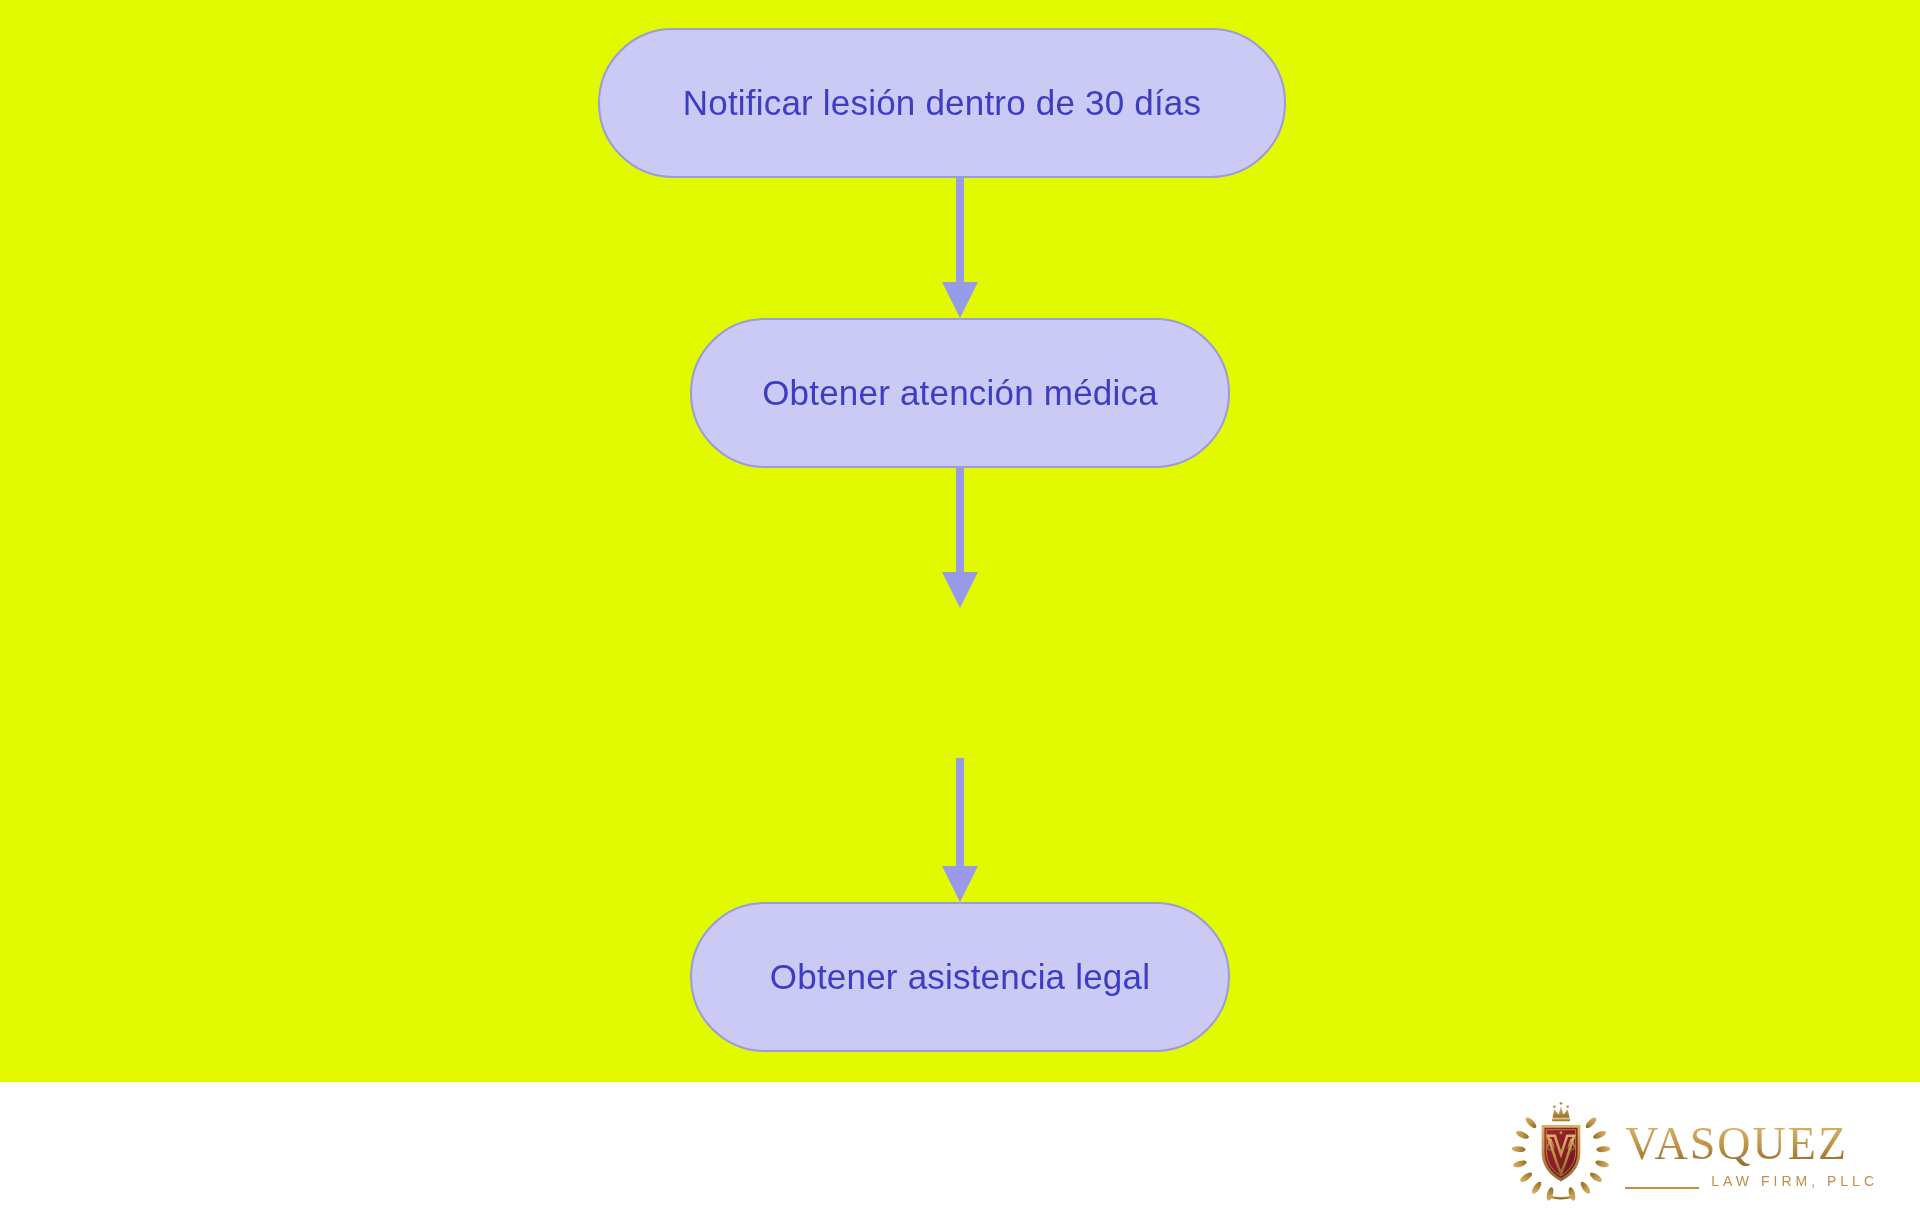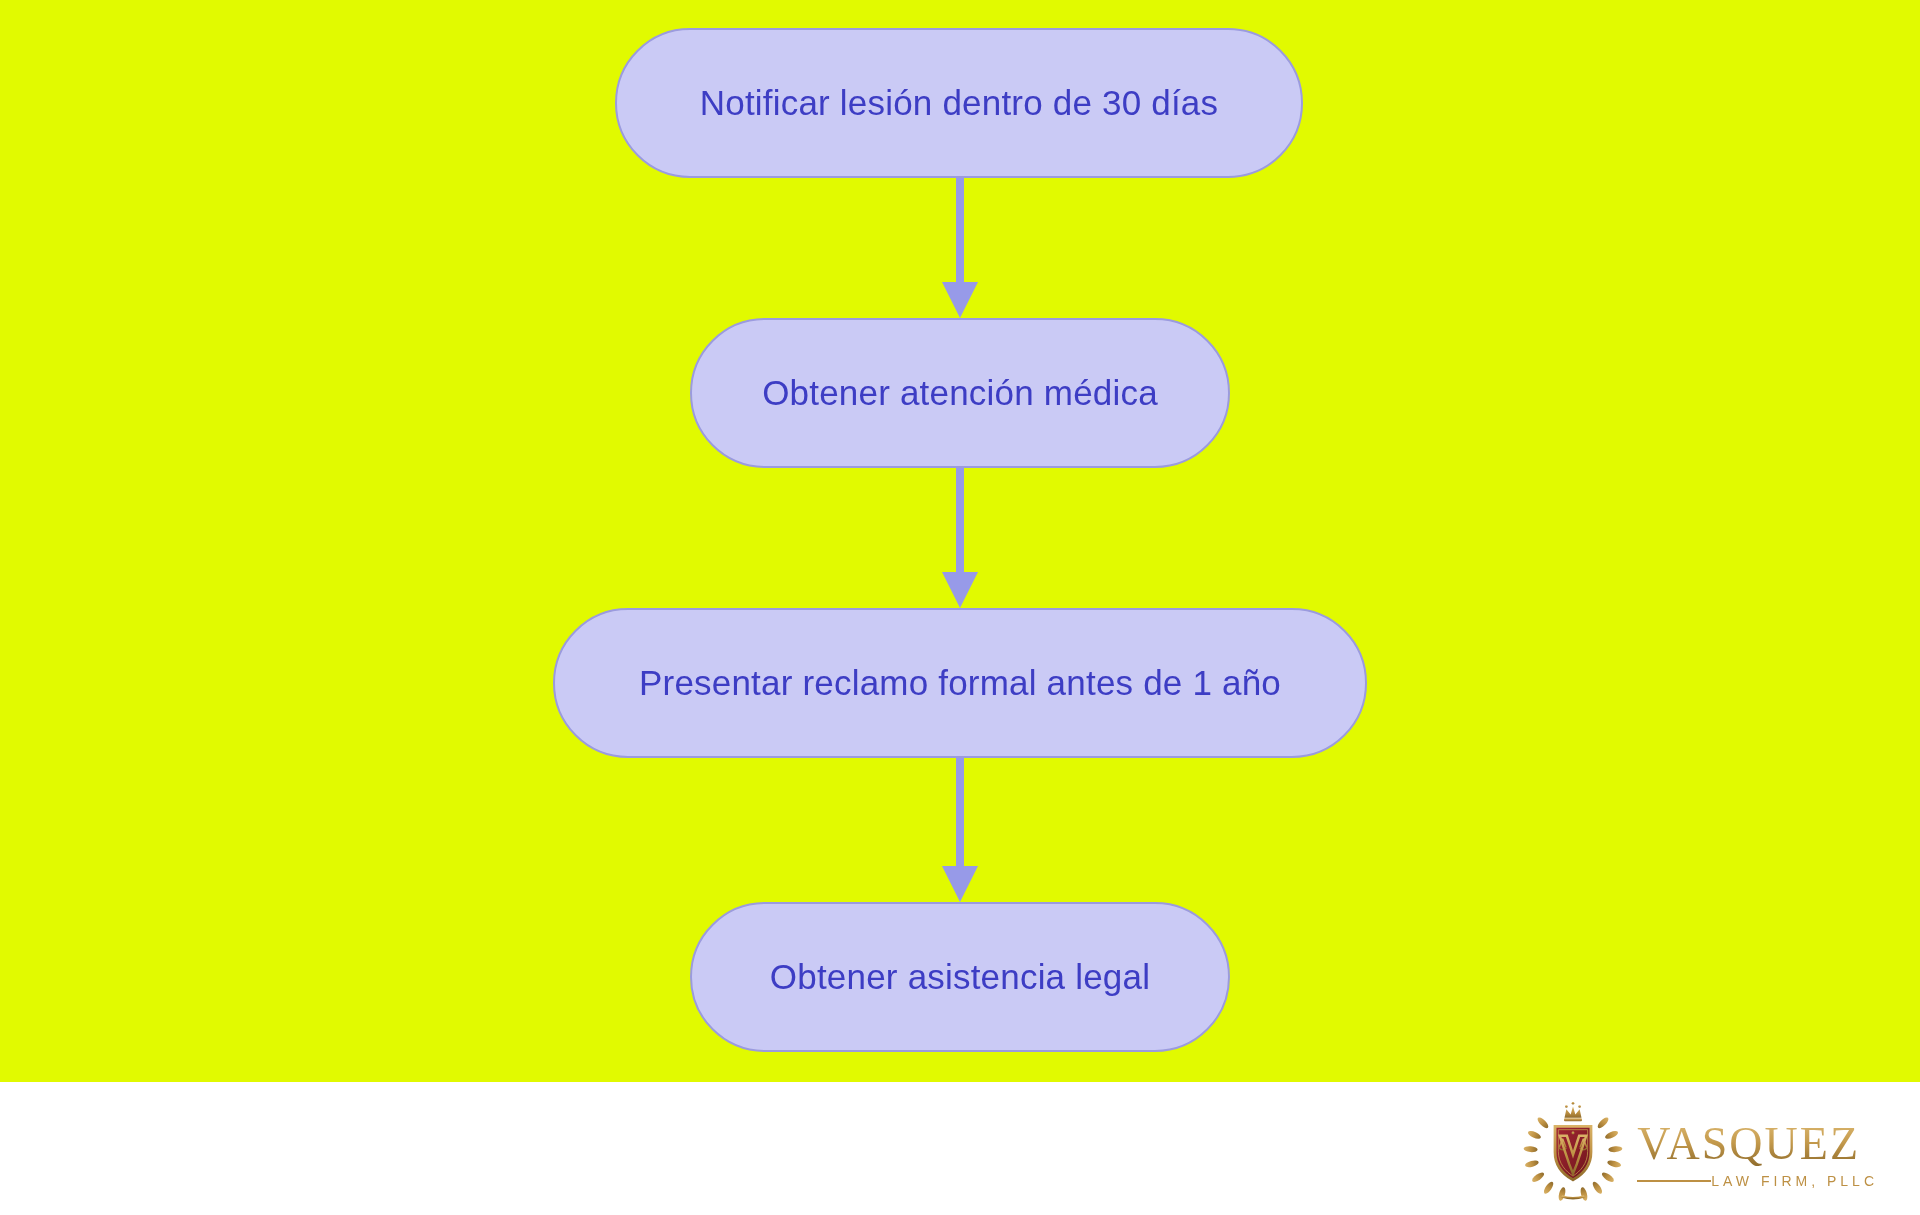--- a/index.html
+++ b/index.html
@@ -22,21 +22,21 @@
     border: 2px solid var(--node-border, #9B9BDE);
     display: flex;
     align-items: center;
     justify-content: center;
     text-align: center;
     font-size: 35px;
     font-weight: 500;
     letter-spacing: 0.2px;
     color: var(--node-text, #3D3DC4);
   }
-  .node-1 { left: 615px; top: 28px;  width: 688px; }
+  .node-1 { left: 598px; top: 28px;  width: 688px; }
   .node-2 { left: 690px; top: 318px; width: 540px; }
   .node-3 { left: 553px; top: 608px; width: 814px; }
   .node-4 { left: 690px; top: 902px; width: 540px; }
 
   
   .arrow-line {
     position: absolute;
     left: 956px;
     width: 8px;
     background: var(--arrow, #979AE8);
@@ -86,21 +86,22 @@
     letter-spacing: 2px;
     font-weight: 400;
     background: linear-gradient(180deg, #dcb871 0%, #c59b4d 45%, #8f6b2b 100%);
     -webkit-background-clip: text;
     background-clip: text;
     -webkit-text-fill-color: transparent;
     color: var(--logo-gold, #BD9044);
   }
   .logo-subtitle-row {
     display: flex;
-    align-items: center;
+    align-items: flex-end;
+    gap: 12px;
     margin-top: 6px;
   }
   .logo-rule {
     width: 74px;
     height: 2px;
     background: var(--logo-gold, #BD9044);
   }
   .logo-subtitle {
     font-size: 14px;
     letter-spacing: 4px;
@@ -111,23 +112,20 @@
 </head>
 <body>
 
 <div class="canvas">
 
   <div class="flow-node node-1">
     <span>Notificar lesión dentro de 30 días</span>
   </div>
   <div class="flow-node node-2">
     <span>Obtener atención médica</span>
-  </div>
-  <div class="flow-node node-3">
-    <span>Presentar reclamo formal antes de 1 año</span>
   </div>
   <div class="flow-node node-4">
     <span>Obtener asistencia legal</span>
   </div>
 
   <div class="arrow-line line-1"></div>
   <div class="arrow-head head-1"></div>
   <div class="arrow-line line-2"></div>
   <div class="arrow-head head-2"></div>
   <div class="arrow-line line-3"></div>

